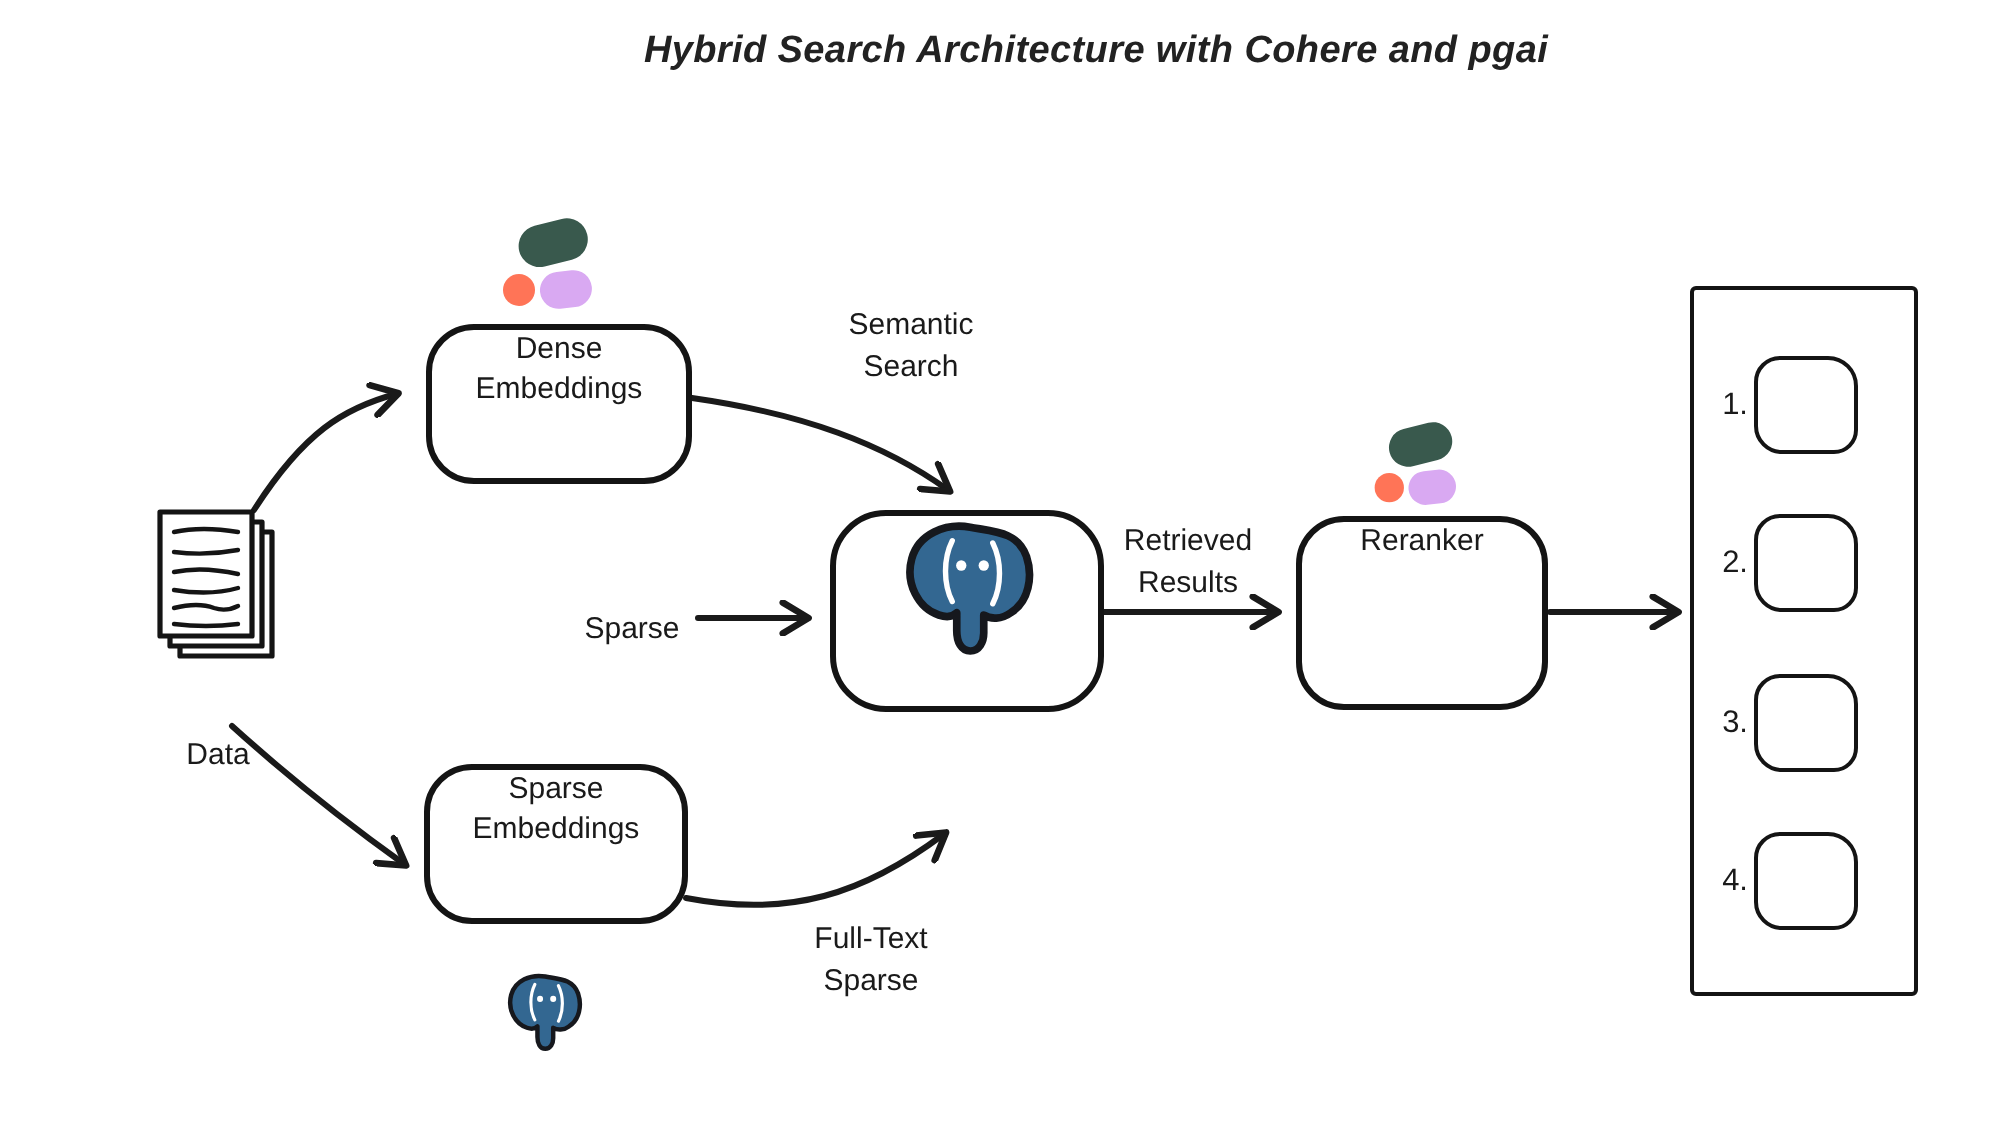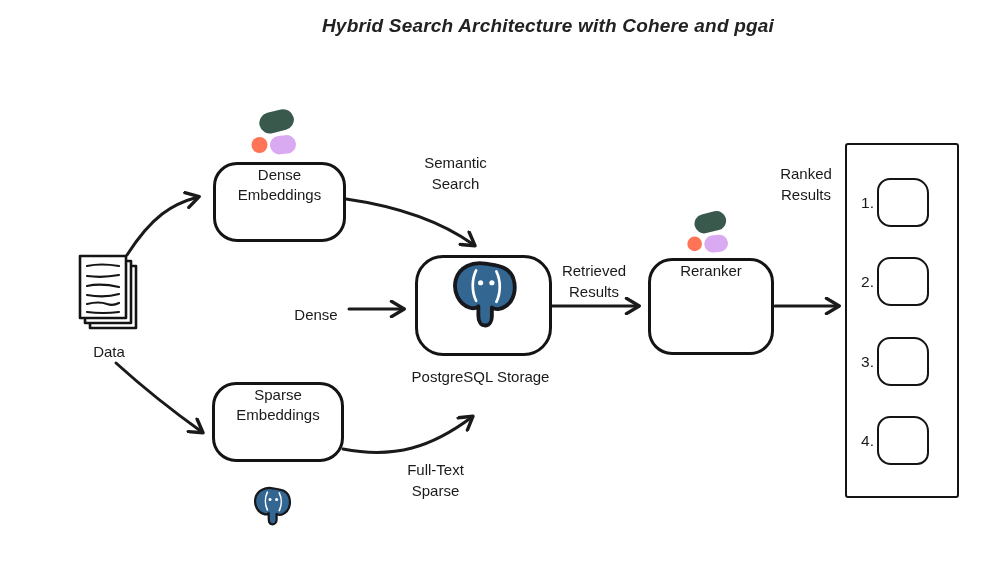--- a/index.html
+++ b/index.html
@@ -14,21 +14,21 @@
   }
   .node-box{
     background:#fff;border:3px solid #141414;display:flex;align-items:flex-start;justify-content:center;
     text-align:center;font-size:15px;line-height:20px;
   }
   .rounded-lg{border-radius:24px;}
   .rounded-xl{border-radius:28px;}
   .edge-label{
     text-align:center;font-size:15px;line-height:21px;
   }
-  .caption{text-align:center;font-size:15px;line-height:21px;}
+  .caption{text-align:center;font-size:15px;line-height:21px;margin-top:26px;}
   #arrows{position:absolute;inset:0;pointer-events:none;}
   #arrows path{stroke:#1a1a1a;stroke-width:3;fill:none;stroke-linecap:round;}
   .tall-box{
     border:2.5px solid #141414;border-radius:3px;background:#fff;
   }
   .rank-row{position:absolute;left:5px;display:flex;align-items:center;}
   .rank-num{width:22px;text-align:right;font-size:15.5px;margin-right:3px;}
   .rank-square{
     width:48px;height:45px;border:2.5px solid #141414;background:#fff;
     border-radius:13px 15px 12px 14px;
@@ -90,48 +90,46 @@
   <svg class="abs" style="left:250px;top:485px" width="44" height="42" viewBox="0 0 64 64">
     <path d="M33 5 C22 3 10 8 7 19 C4 30 10 41 19 44 C22 45 25 45 27 43 L27 51 C27 56 29 60 33 60 C37 60 39 56 39 52 L39 44 C42 46 47 46 51 43 C59 38 61 27 58 18 C54 7 44 7 33 5 Z" style="stroke:#16181d;stroke-width:3.4;stroke-linejoin:round" fill="#336791"></path>
     <path d="M25 11 C21 19 21 30 25 38" style="stroke:#fff;stroke-width:2.4;fill:none;stroke-linecap:round"></path>
     <path d="M43 12 C47 20 47 31 43 39" style="stroke:#fff;stroke-width:2.4;fill:none;stroke-linecap:round"></path>
     <circle cx="29" cy="22" r="2.3" fill="#ffffff"></circle>
     <circle cx="39" cy="22" r="2.3" fill="#ffffff"></circle>
   </svg>
 
   <div class="abs edge-label" style="left:403px;top:152px;width:105px">Semantic Search</div>
 
-  <div class="abs edge-label" style="left:290px;top:304px;width:52px">Dense</div>
+  <div class="abs edge-label" style="left:290px;top:304px;width:52px">Sparse</div>
 
   <div class="abs node-box rounded-xl" style="left:415px;top:255px;width:131px;height:95px">
     <svg width="76" height="72" viewBox="0 0 64 64">
       <path d="M33 5 C22 3 10 8 7 19 C4 30 10 41 19 44 C22 45 25 45 27 43 L27 51 C27 56 29 60 33 60 C37 60 39 56 39 52 L39 44 C42 46 47 46 51 43 C59 38 61 27 58 18 C54 7 44 7 33 5 Z" style="stroke:#16181d;stroke-width:3.4;stroke-linejoin:round" fill="#336791"></path>
       <path d="M25 11 C21 19 21 30 25 38" style="stroke:#fff;stroke-width:2.4;fill:none;stroke-linecap:round"></path>
       <path d="M43 12 C47 20 47 31 43 39" style="stroke:#fff;stroke-width:2.4;fill:none;stroke-linecap:round"></path>
       <circle cx="29" cy="22" r="2.3" fill="#ffffff"></circle>
       <circle cx="39" cy="22" r="2.3" fill="#ffffff"></circle>
     </svg>
   </div>
-  <div class="abs caption" style="left:408px;top:366px;width:145px">PostgreSQL Storage</div>
 
   <div class="abs edge-label" style="left:383px;top:459px;width:105px">Full-Text Sparse</div>
 
   <div class="abs edge-label" style="left:548px;top:260px;width:92px">Retrieved Results</div>
 
   <svg class="abs" style="left:685px;top:210px" width="44" height="43" viewBox="0 0 48 47">
     <rect x="10" y="3" width="35" height="21" rx="10.5" transform="rotate(-14 27 13)" fill="#39594D"></rect>
     <circle cx="10.5" cy="37" r="8" fill="#FF7457"></circle>
     <rect x="21" y="27.5" width="26" height="18.5" rx="9.25" transform="rotate(-6 34 37)" fill="#D9A9F2"></rect>
   </svg>
 
   <div class="abs node-box" style="left:648px;top:258px;width:120px;height:91px;border-radius:24px">
     <span>Reranker</span>
   </div>
 
-  <div class="abs edge-label" style="left:765px;top:163px;width:82px">Ranked Results</div>
 
   <div class="abs tall-box" style="left:845px;top:143px;width:110px;height:351px">
     <div class="rank-row" style="top:33px">
       <span class="rank-num">1.</span>
       <div class="rank-square"></div>
     </div>
     <div class="rank-row" style="top:112px">
       <span class="rank-num">2.</span>
       <div class="rank-square"></div>
     </div>

